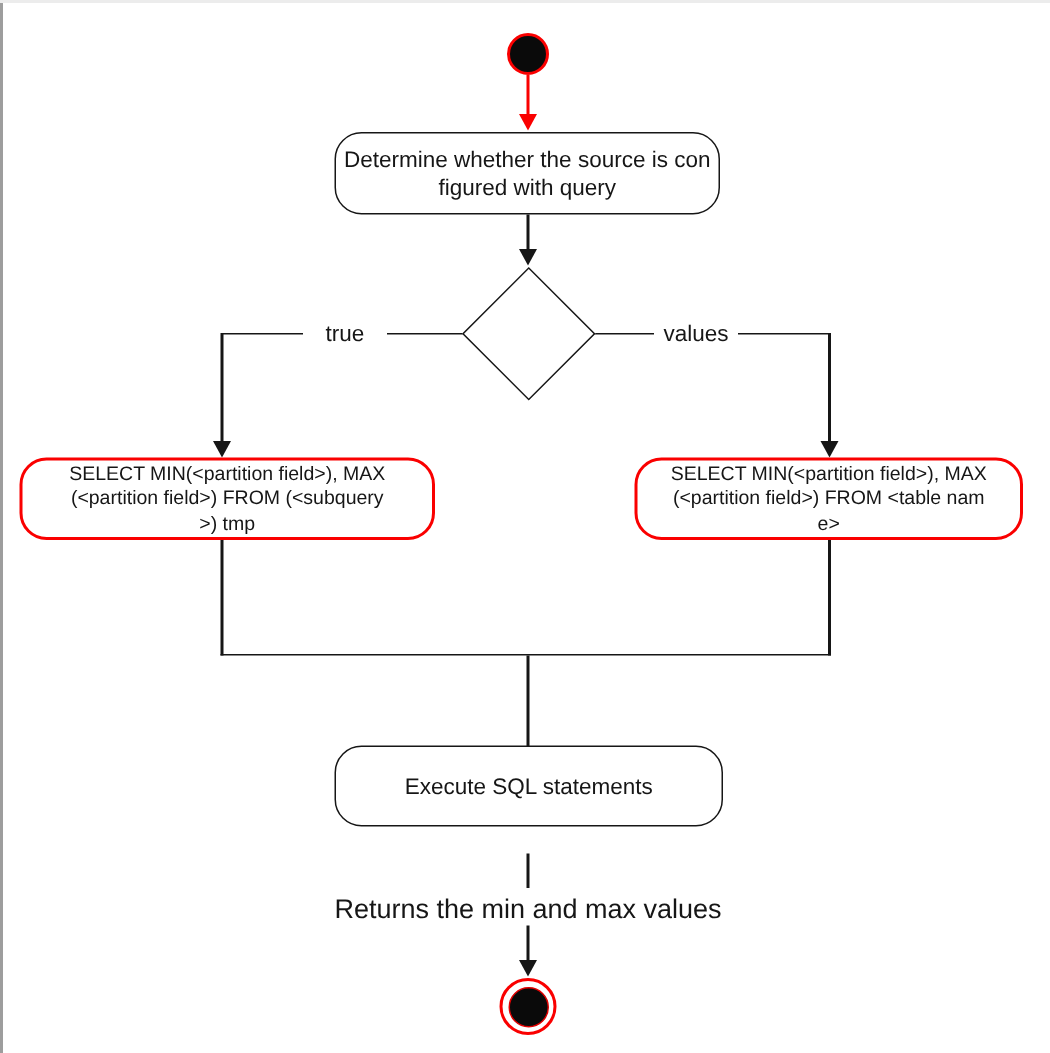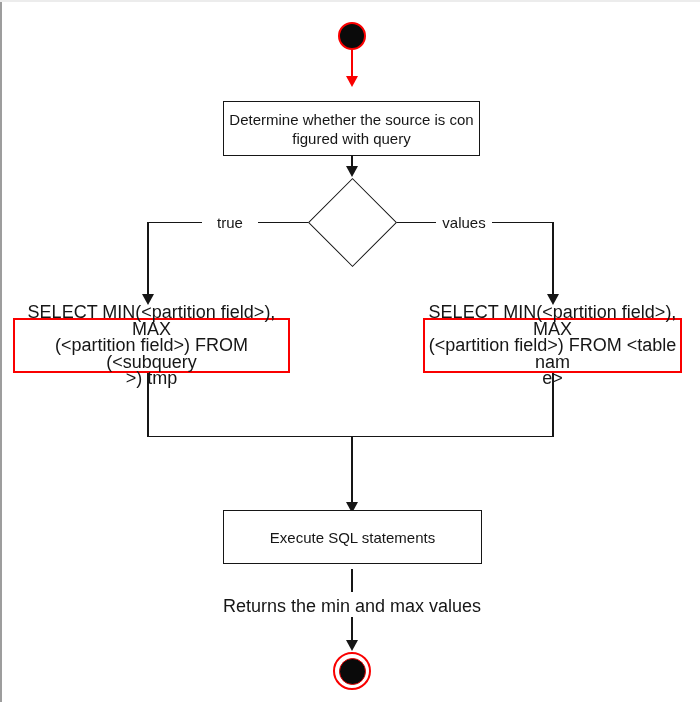--- a/index.html
+++ b/index.html
@@ -56,31 +56,30 @@
     display: flex; align-items: center; justify-content: center;
   }
   .end-node-inner {
     width: 27px; height: 27px; border-radius: 50%;
     background: #0a0a0a; border: 1px solid #e00000;
   }
   .node-box {
     position: absolute;
     background: #fff;
     border: 1.5px solid var(--line);
-    border-radius: 0;
+    border-radius: 18px;
     display: flex; align-items: center; justify-content: center;
     text-align: center;
     font-size: 15px; line-height: 19px;
     white-space: pre-line;
     z-index: 2;
-    margin-top: 13px;
   }
   .node-box.red {
     border: 2px solid var(--accent-red);
-    font-size: 18px; line-height: 16.6px;
+    font-size: 13px; line-height: 16.6px;
   }
   .diamond {
     position: absolute; left: 320.5px; top: 191px;
     width: 63px; height: 63px;
     background: #fff; border: 1.5px solid var(--line);
     transform: rotate(45deg);
     z-index: 2;
   }
   .edge-label {
     position: absolute; z-index: 3;

